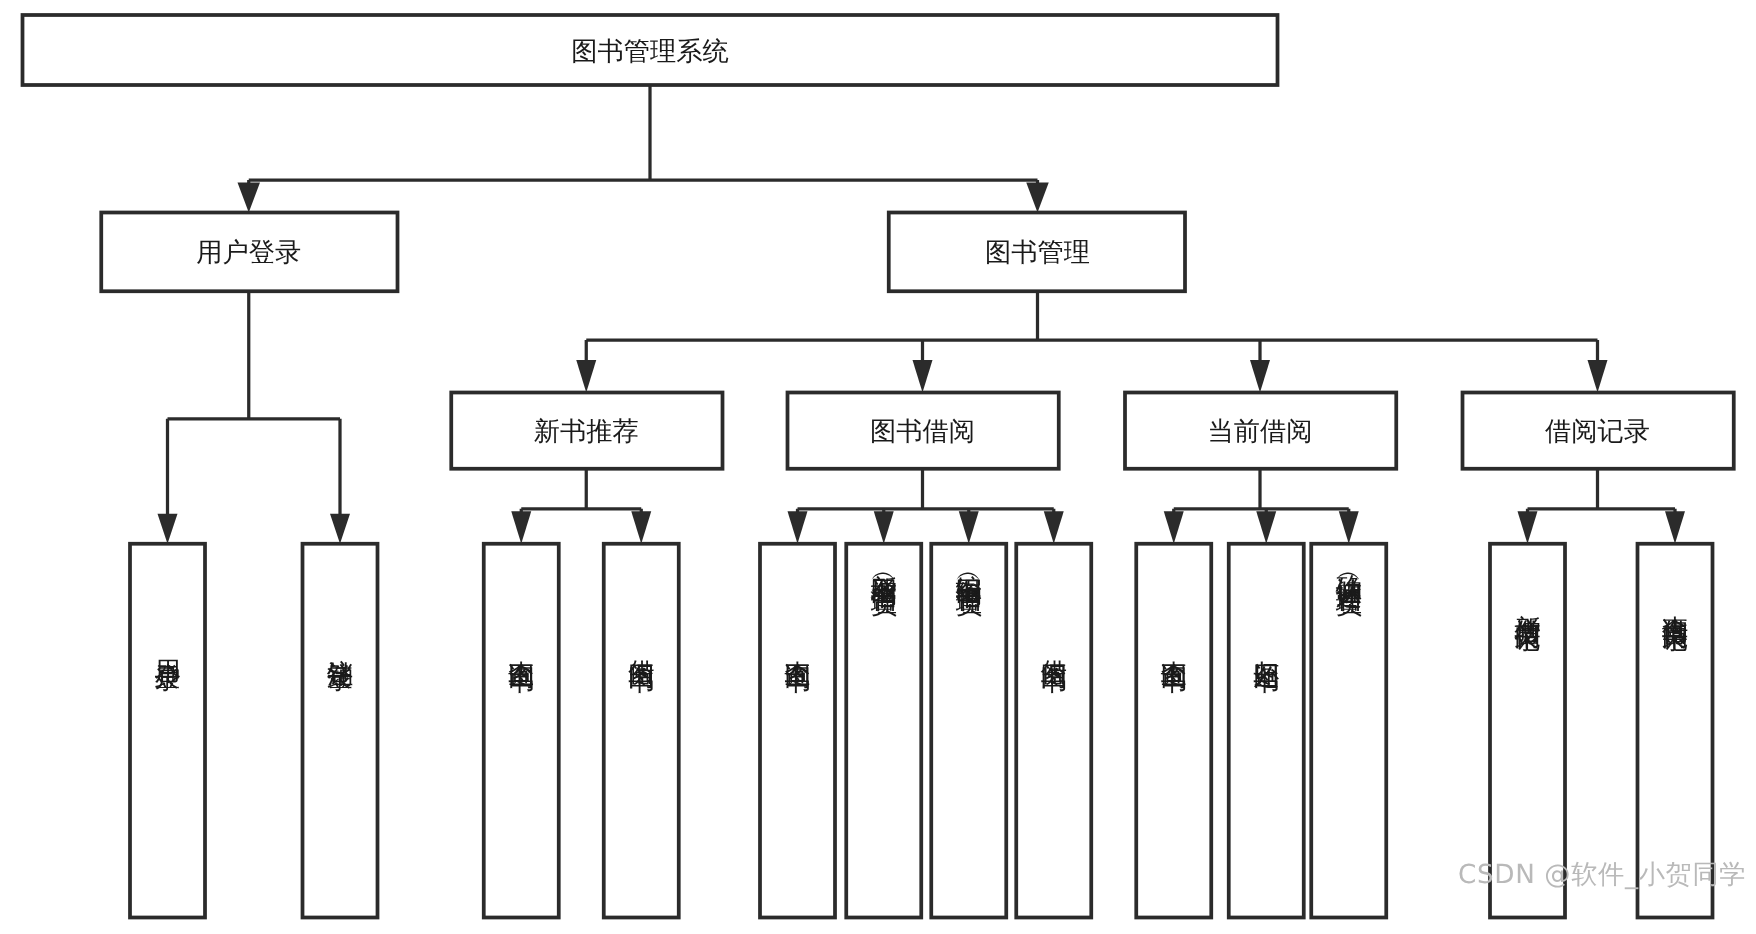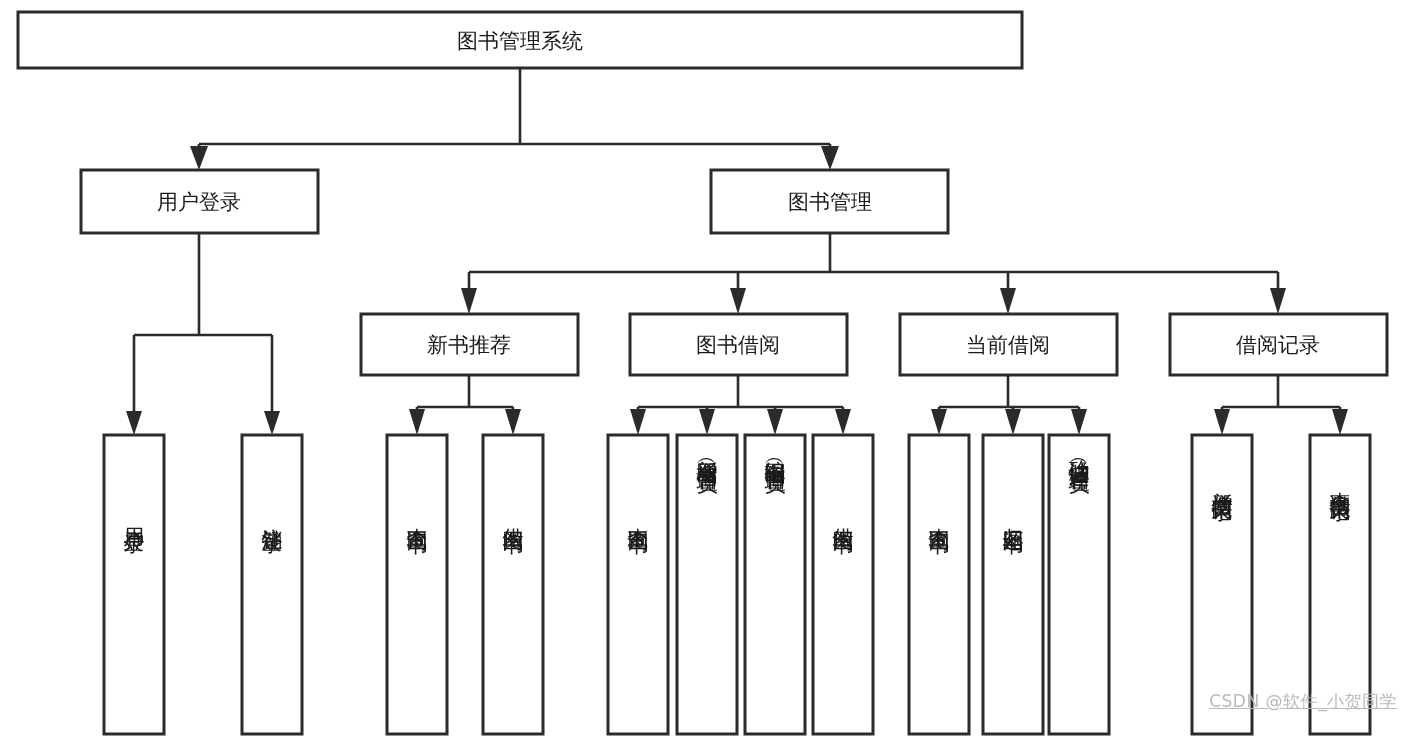--- a/index.html
+++ b/index.html
@@ -62,25 +62,24 @@
     line-height: 1.05;
     letter-spacing: 2px;
     color: #1a1a1a;
     white-space: nowrap;
   }
   #watermark {
     position: absolute;
     right: 8px;
     bottom: 4px;
     font-family: "DejaVu Sans", "Liberation Sans", sans-serif;
-    font-size: 17px;
+    font-size: 21px;
     color: #b9b9b9;
     letter-spacing: 0.5px;
     white-space: nowrap;
-    text-decoration: underline;
   }
 </style>
 </head>
 <body>
 
 <div id="diagram-root">
 
   <svg id="tree-svg" viewBox="0 0 1405 747">
 
     <g>

